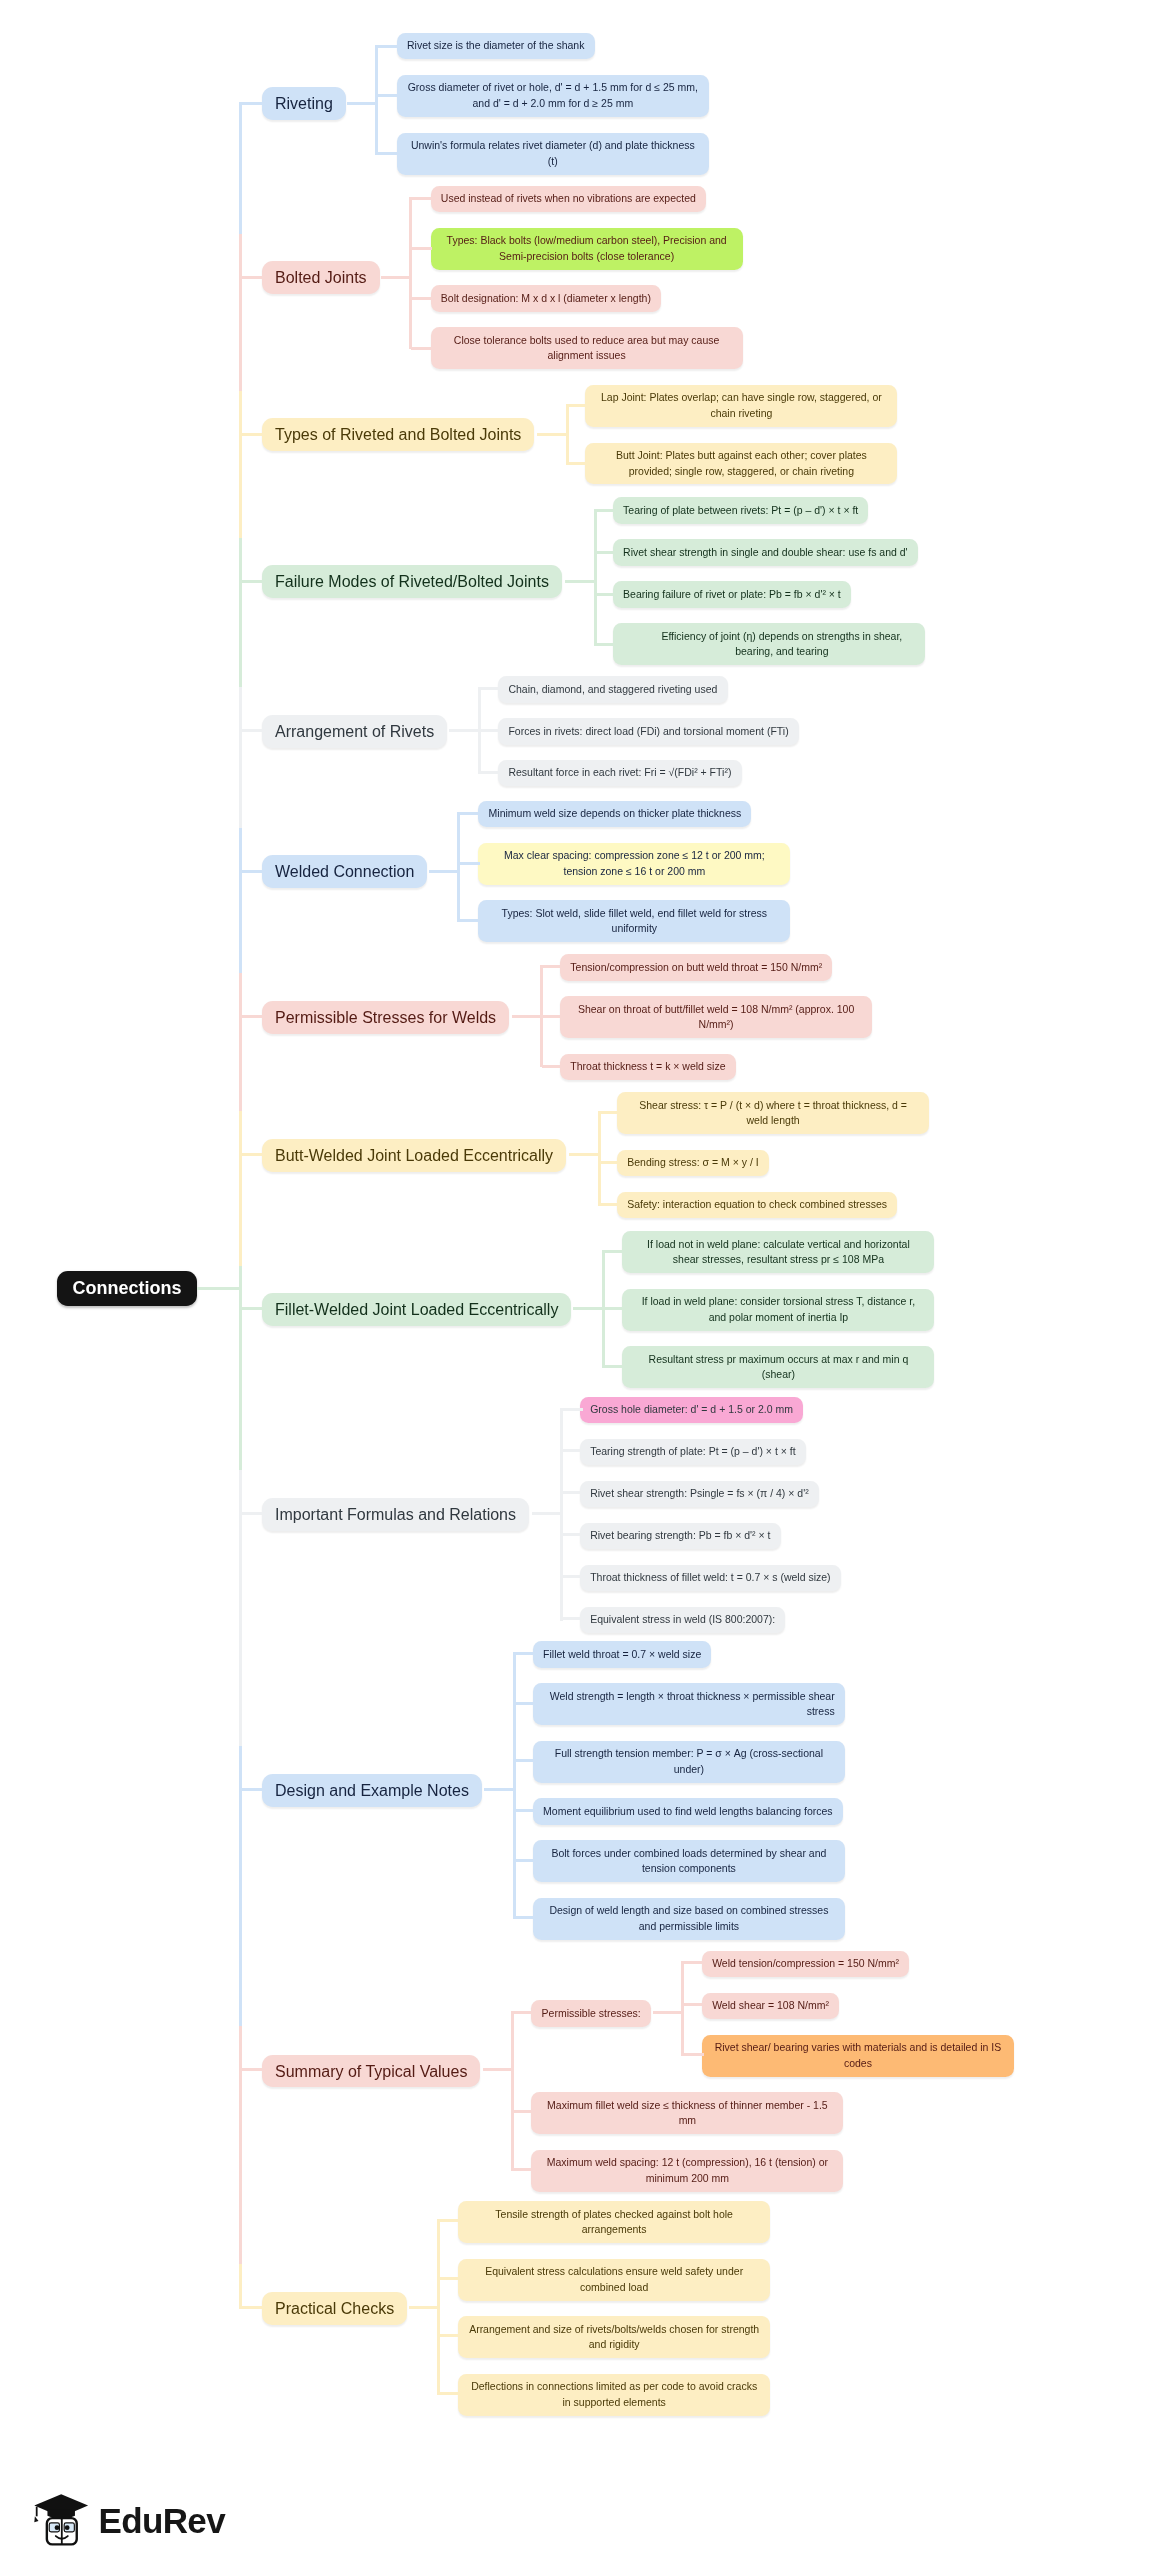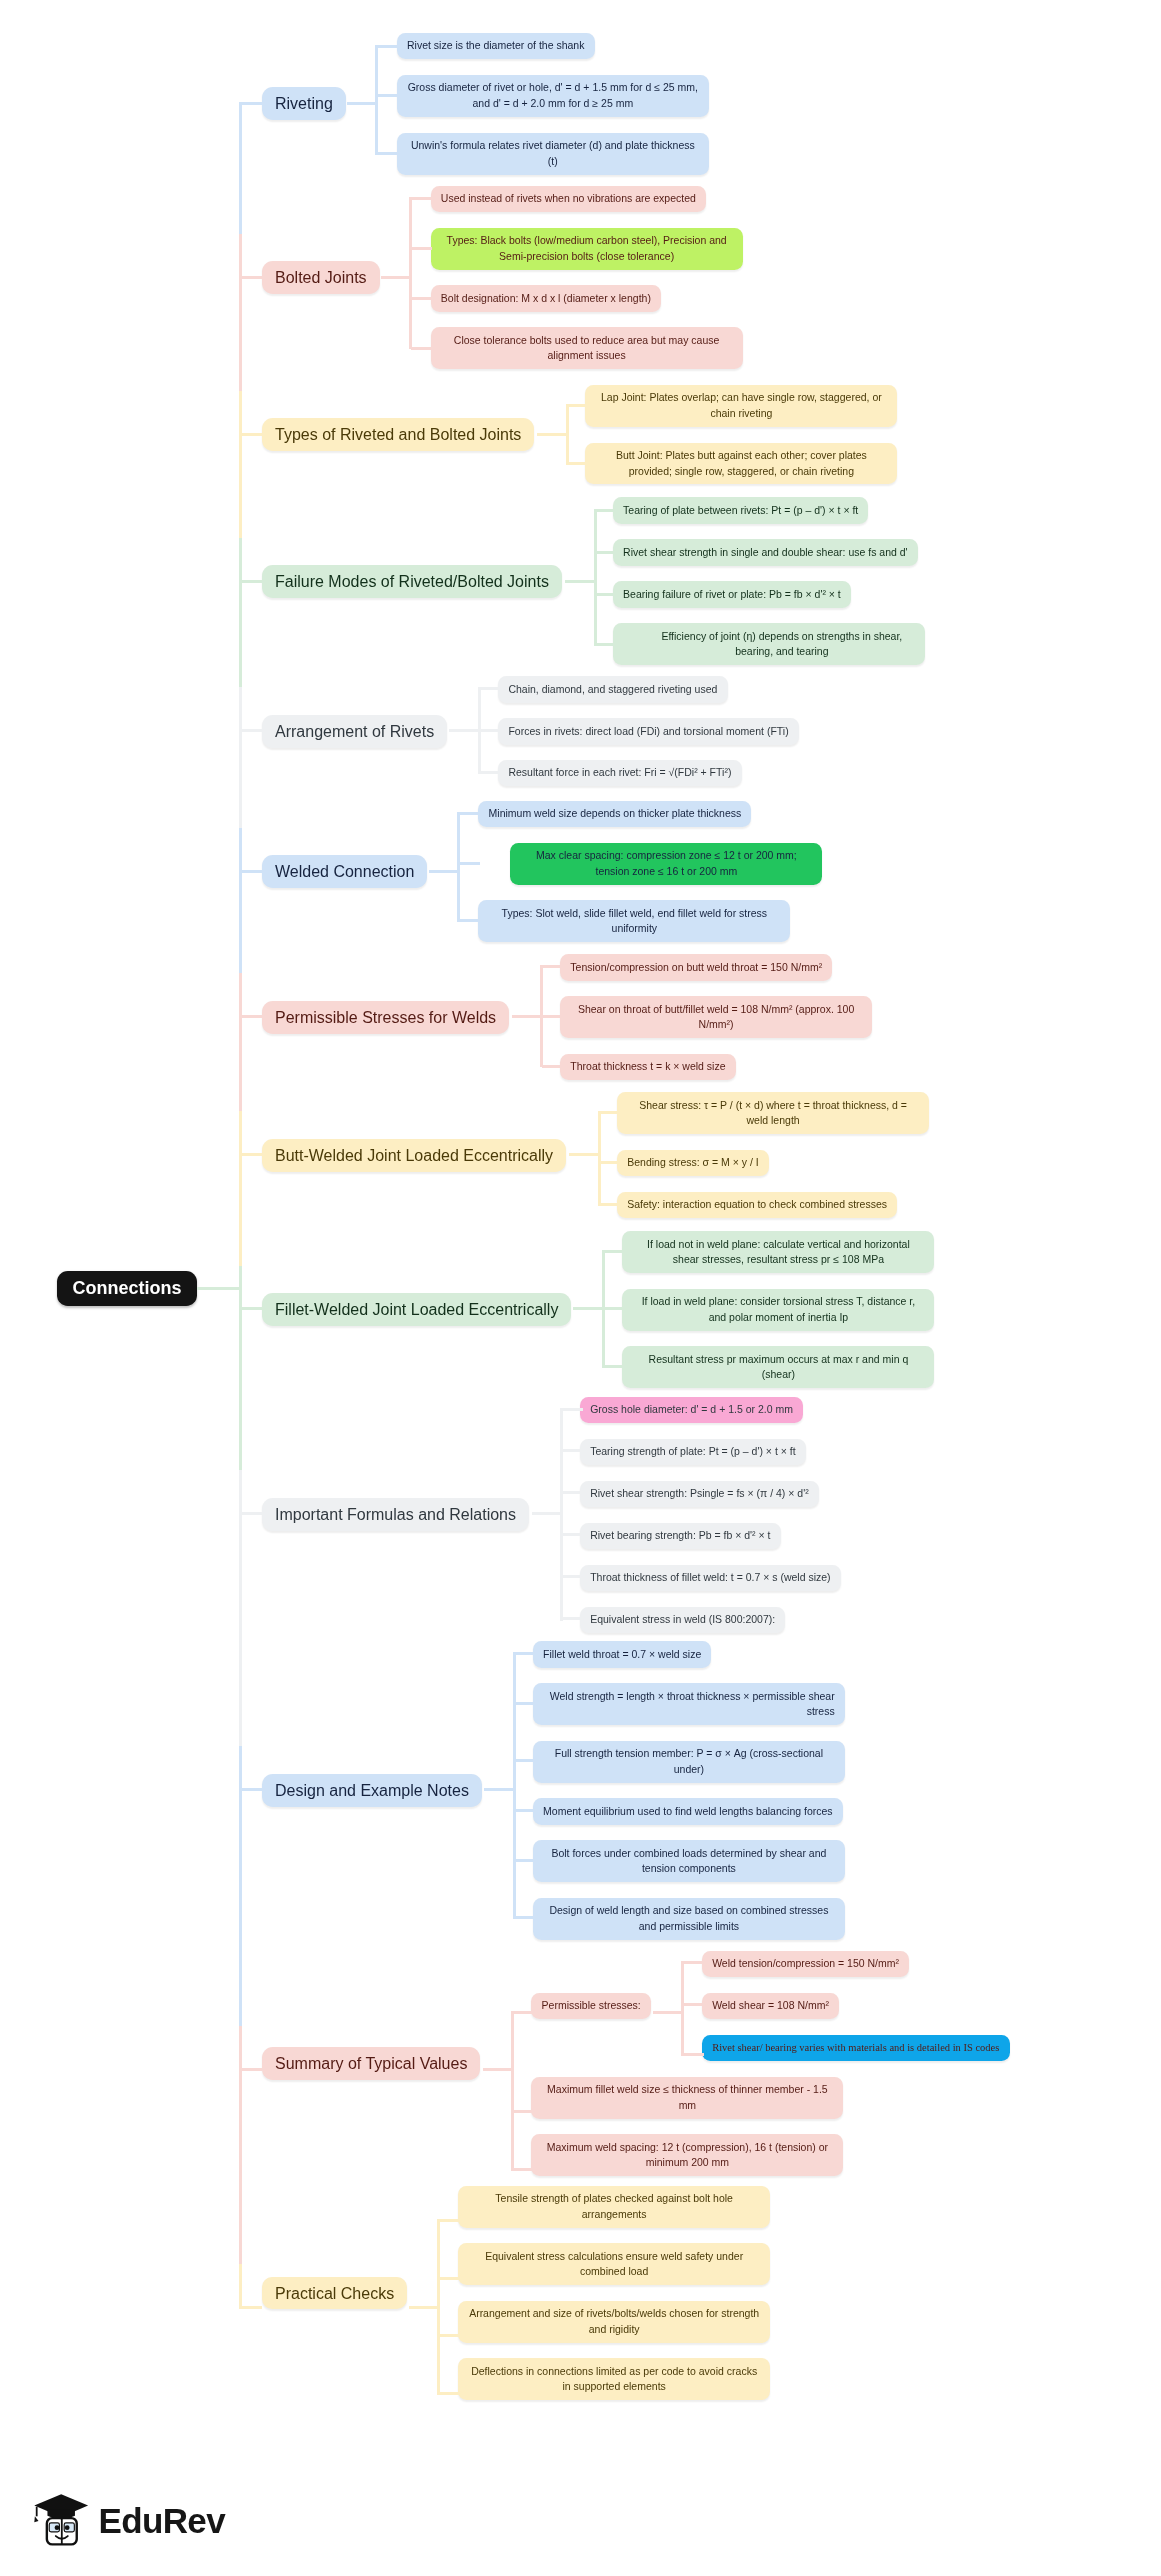--- a/index.html
+++ b/index.html
@@ -113,21 +113,21 @@
         <div class="children">
           <div class="node child" style="background: rgb(238, 240, 242); color: rgb(48, 56, 63);">Chain, diamond, and staggered riveting used</div>
           <div class="node child" style="background: rgb(238, 240, 242); color: rgb(48, 56, 63);">Forces in rivets: direct load (FDi) and torsional moment (FTi)</div>
           <div class="node child" style="background: rgb(238, 240, 242); color: rgb(48, 56, 63);">Resultant force in each rivet: Fri = √(FDi² + FTi²)</div>
         </div>
       </div>
       <div class="branch" style="margin-top: 14.4px;">
         <div class="node topic" style="background: rgb(207, 226, 247); color: rgb(22, 35, 63);">Welded Connection</div>
         <div class="children">
           <div class="node child" style="background: rgb(207, 226, 247); color: rgb(22, 35, 63);">Minimum weld size depends on thicker plate thickness</div>
-          <div class="node child" style="background: #22c55e; color: rgb(22, 35, 63); margin-left: 32px;">Max clear spacing: compression zone ≤ 12 t or 200 mm; tension zone ≤ 16 t or 200 mm</div>
+          <div class="node child" style="background: #fef9c3; color: rgb(22, 35, 63);">Max clear spacing: compression zone ≤ 12 t or 200 mm; tension zone ≤ 16 t or 200 mm</div>
           <div class="node child" style="background: rgb(207, 226, 247); color: rgb(22, 35, 63);">Types: Slot weld, slide fillet weld, end fillet weld for stress uniformity</div>
         </div>
       </div>
       <div class="branch" style="margin-top: 12px;">
         <div class="node topic" style="background: rgb(248, 216, 212); color: rgb(84, 27, 20);">Permissible Stresses for Welds</div>
         <div class="children">
           <div class="node child" style="background: rgb(248, 216, 212); color: rgb(84, 27, 20);">Tension/compression on butt weld throat = 150 N/mm²</div>
           <div class="node child" style="background: rgb(248, 216, 212); color: rgb(84, 27, 20);">Shear on throat of butt/fillet weld = 108 N/mm² (approx. 100 N/mm²)</div>
           <div class="node child" style="background: rgb(248, 216, 212); color: rgb(84, 27, 20);">Throat thickness t = k × weld size</div>
         </div>
@@ -171,21 +171,21 @@
         </div>
       </div>
       <div class="branch" style="margin-top: 10.8px;">
         <div class="node topic" style="background: rgb(248, 216, 212); color: rgb(84, 27, 20);">Summary of Typical Values</div>
         <div class="children">
           <div class="subbranch">
             <div class="node child subtopic" style="background: rgb(248, 216, 212); color: rgb(84, 27, 20);">Permissible stresses:</div>
             <div class="children">
               <div class="node child" style="background: rgb(248, 216, 212); color: rgb(84, 27, 20);">Weld tension/compression = 150 N/mm²</div>
               <div class="node child" style="background: rgb(248, 216, 212); color: rgb(84, 27, 20); text-align: right;">Weld shear = 108 N/mm²</div>
-              <div class="node child" style="background: #0ea5e9; color: rgb(84, 27, 20); font-family: Liberation Serif, serif;">Rivet shear/ bearing varies with materials and is detailed in IS codes</div>
+              <div class="node child" style="background: #fdba74; color: rgb(84, 27, 20);">Rivet shear/ bearing varies with materials and is detailed in IS codes</div>
             </div>
           </div>
           <div class="node child" style="background: rgb(248, 216, 212); color: rgb(84, 27, 20);">Maximum fillet weld size ≤ thickness of thinner member - 1.5 mm</div>
           <div class="node child" style="background: rgb(248, 216, 212); color: rgb(84, 27, 20);">Maximum weld spacing: 12 t (compression), 16 t (tension) or minimum 200 mm</div>
         </div>
       </div>
       <div class="branch" style="margin-top: 9.6px;">
         <div class="node topic" style="background: rgb(253, 238, 195); color: rgb(74, 58, 8); border-radius: 10px;">Practical Checks</div>
         <div class="children">
           <div class="node child" style="background: rgb(253, 238, 195); color: rgb(74, 58, 8);">Tensile strength of plates checked against bolt hole arrangements</div>

